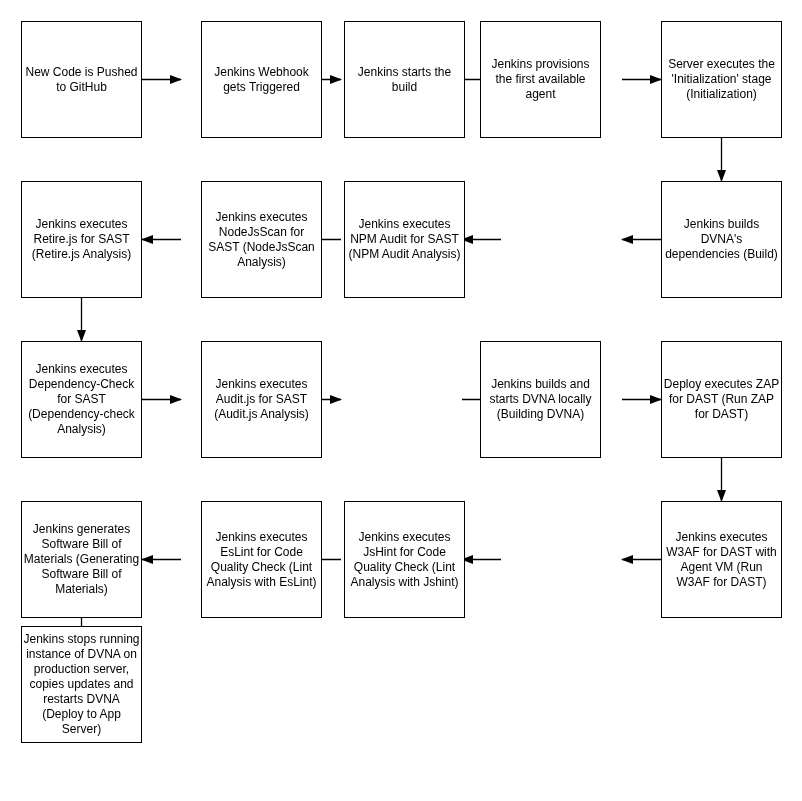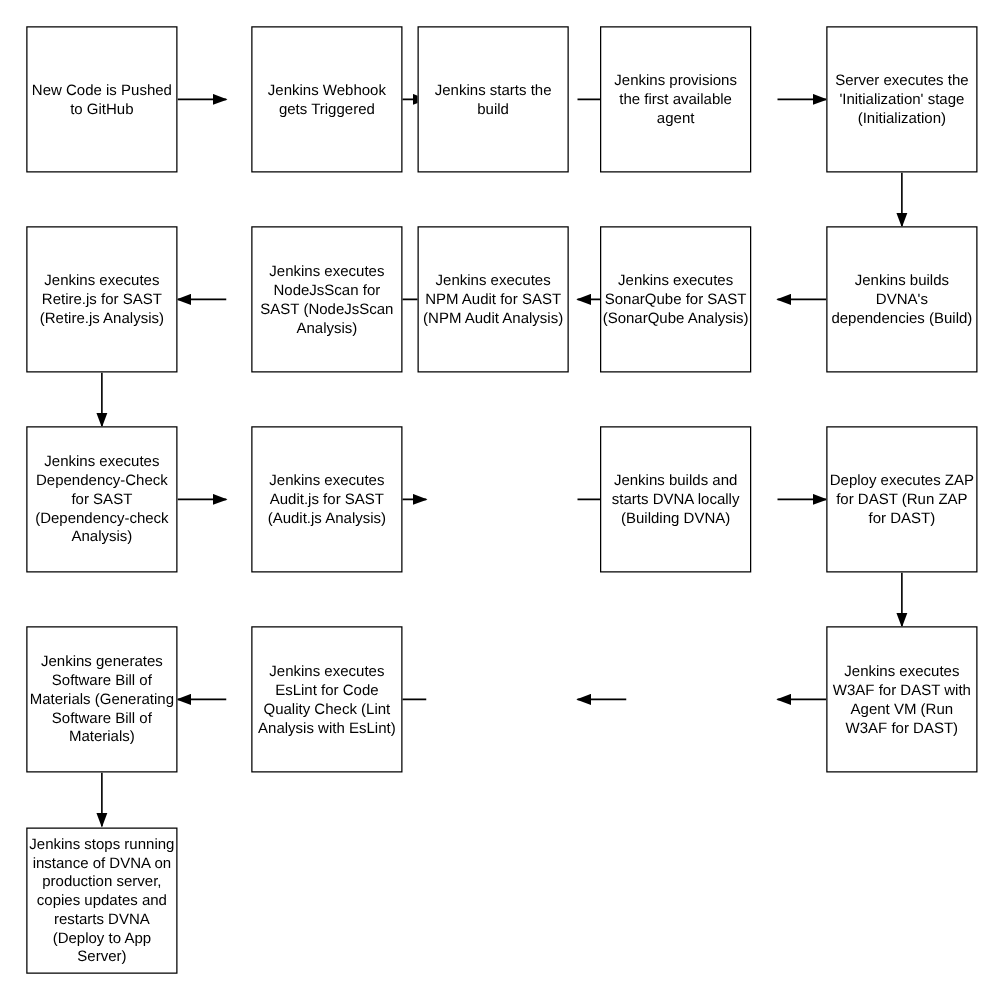--- a/index.html
+++ b/index.html
@@ -36,24 +36,24 @@
     text-align: center;
     padding: 0 1px;
   }
   .node-label {
     font-size: 12px;
     line-height: 15px;
     color: #000000;
     word-wrap: break-word;
   }
   
-  .c1 { left: 21px; }  .c2 { left: 181px; margin-left: 20px; } .c3 { left: 334px; }
+  .c1 { left: 21px; }  .c2 { left: 181px; margin-left: 20px; } .c3 { left: 344px; }
   .c4 { left: 480px; } .c5 { left: 661px; }
   .r1 { top: 21px; }   .r2 { top: 181px; }  .r3 { top: 341px; text-align: center; }
-  .r4 { top: 501px; }  .r5 { top: 662px; }
+  .r4 { top: 501px; }  .r5 { top: 626px; }
 </style>
 </head>
 <body>
 
 <div class="canvas">
 
   <svg class="edges-layer" width="802" height="801" viewBox="0 0 802 801" xmlns="http://www.w3.org/2000/svg">
     <defs>
       <marker id="arrowhead" markerWidth="12" markerHeight="9" refX="11" refY="4.5" orient="auto" markerUnits="userSpaceOnUse">
         <path d="M0,0 L12,4.5 L0,9 z" fill="#000000"></path>
@@ -101,23 +101,20 @@
   <div class="node c4 r1">
     <span class="node-label">Jenkins provisions the first available agent</span>
   </div>
   <div class="node c5 r1">
     <span class="node-label">Server executes the 'Initialization' stage (Initialization)</span>
   </div>
 
   <div class="node c5 r2">
     <span class="node-label">Jenkins builds DVNA's dependencies (Build)</span>
   </div>
-  <div class="node c4 r2">
-    <span class="node-label">Jenkins executes SonarQube for SAST (SonarQube Analysis)</span>
-  </div>
   <div class="node c3 r2">
     <span class="node-label">Jenkins executes NPM Audit for SAST (NPM Audit Analysis)</span>
   </div>
   <div class="node c2 r2">
     <span class="node-label">Jenkins executes NodeJsScan for SAST (NodeJsScan Analysis)</span>
   </div>
   <div class="node c1 r2">
     <span class="node-label">Jenkins executes Retire.js for SAST (Retire.js Analysis)</span>
   </div>
 
@@ -130,20 +127,23 @@
   <div class="node c4 r3">
     <span class="node-label">Jenkins builds and starts DVNA locally (Building DVNA)</span>
   </div>
   <div class="node c5 r3">
     <span class="node-label">Deploy executes ZAP for DAST (Run ZAP for DAST)</span>
   </div>
 
   <div class="node c5 r4">
     <span class="node-label">Jenkins executes W3AF for DAST with Agent VM (Run W3AF for DAST)</span>
   </div>
+  <div class="node c3 r4">
+    <span class="node-label">Jenkins executes JsHint for Code Quality Check (Lint Analysis with Jshint)</span>
+  </div>
   <div class="node c1 r4">
     <span class="node-label">Jenkins generates Software Bill of Materials (Generating Software Bill of Materials)</span>
   </div>
   <div class="node c2 r4">
     <span class="node-label">Jenkins executes EsLint for Code Quality Check (Lint Analysis with EsLint)</span>
   </div>
 
   <div class="node c1 r5">
     <span class="node-label">Jenkins stops running instance of DVNA on production server, copies updates and restarts DVNA (Deploy to App Server)</span>
   </div>

